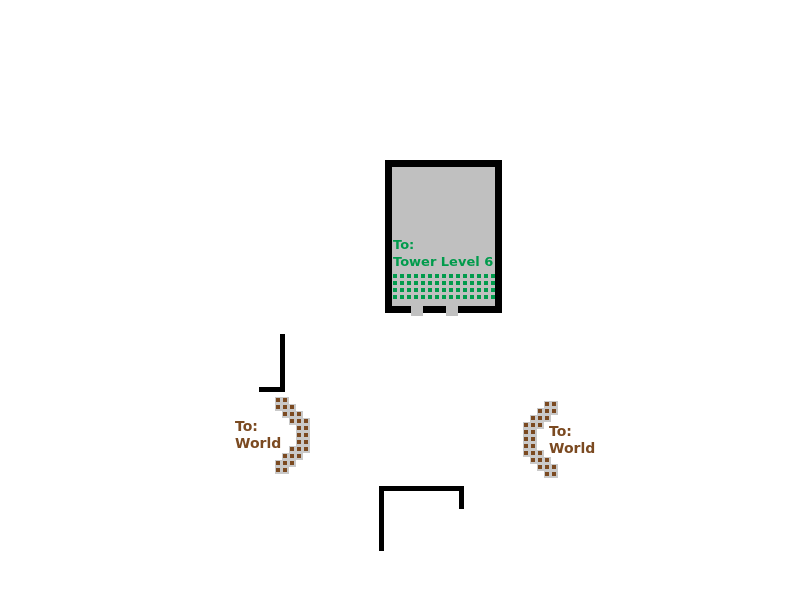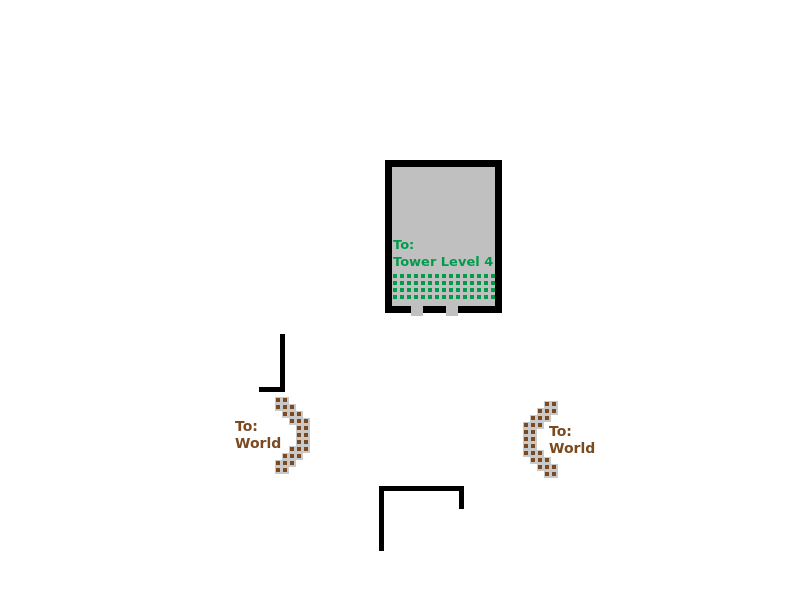--- a/index.html
+++ b/index.html
@@ -48,21 +48,21 @@
 </head>
 <body style="background: rgb(255, 255, 255);">
 
 <div class="canvas">
 
   <div id="map-layer">
 
     <div id="room" style="left: 369px; top: 160px; width: 103px; height: 139px; border: 7px solid rgb(0, 0, 0); background: rgb(192, 192, 192);">
       <div class="room-label" id="room-label" style="left: 1px; top: 69px; color: rgb(0, 155, 76);">
         <div>To:</div>
-        <div>Tower Level 4</div>
+        <div>Tower Level 6</div>
       </div>
       <div class="portal-grid" id="portal-grid" style="left: 1px; top: 107px; width: 105px; height: 28px;">
           <div class="portal-dot" style="position: absolute; left: 0px; top: 0px; width: 4px; height: 4px; background: rgb(0, 155, 76);"></div>
           <div class="portal-dot" style="position: absolute; left: 7px; top: 0px; width: 4px; height: 4px; background: rgb(0, 155, 76);"></div>
           <div class="portal-dot" style="position: absolute; left: 14px; top: 0px; width: 4px; height: 4px; background: rgb(0, 155, 76);"></div>
           <div class="portal-dot" style="position: absolute; left: 21px; top: 0px; width: 4px; height: 4px; background: rgb(0, 155, 76);"></div>
           <div class="portal-dot" style="position: absolute; left: 28px; top: 0px; width: 4px; height: 4px; background: rgb(0, 155, 76);"></div>
           <div class="portal-dot" style="position: absolute; left: 35px; top: 0px; width: 4px; height: 4px; background: rgb(0, 155, 76);"></div>
           <div class="portal-dot" style="position: absolute; left: 42px; top: 0px; width: 4px; height: 4px; background: rgb(0, 155, 76);"></div>
           <div class="portal-dot" style="position: absolute; left: 49px; top: 0px; width: 4px; height: 4px; background: rgb(0, 155, 76);"></div>

